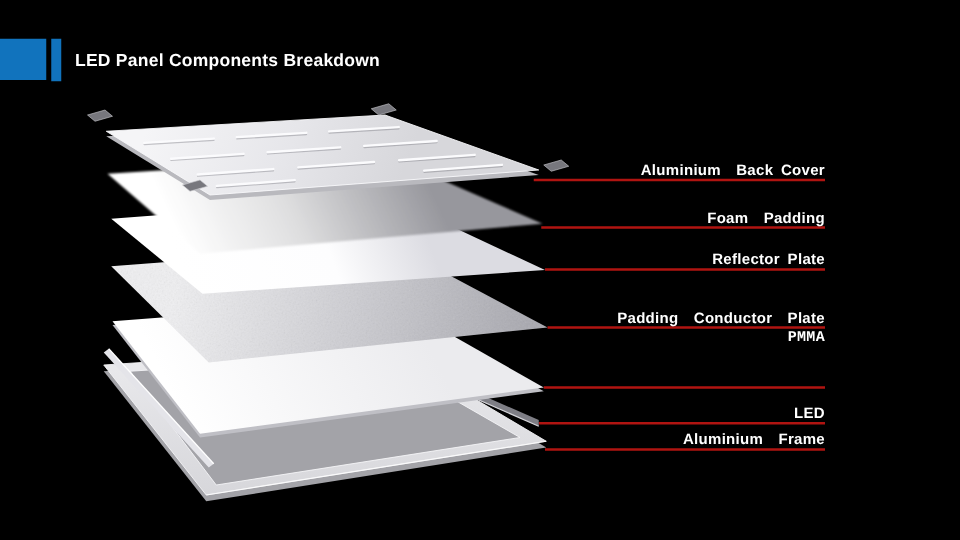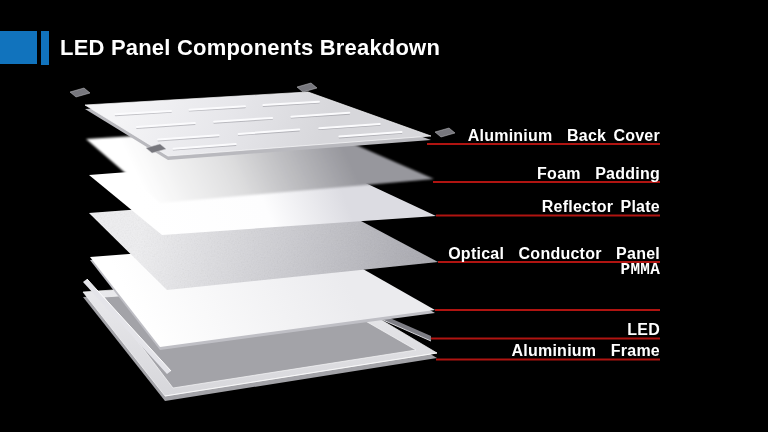--- a/index.html
+++ b/index.html
@@ -5,27 +5,27 @@
   html,body{margin:0;padding:0;background:#000;}
   .slide{
     position:relative;width:768px;height:432px;background:#000000;
     overflow:hidden;font-family:"Liberation Sans",sans-serif;
   }
   
   .accent-block{position:absolute;left:0;top:31px;width:37px;height:33px;background:#1173bd;}
   .accent-bar{position:absolute;left:41px;top:31px;width:8px;height:34px;background:#1173bd;}
   .slide-title{
     position:absolute;left:60px;top:32px;height:32px;line-height:32px;
-    color:#ffffff;font-size:22px;font-weight:bold;letter-spacing:.2px;white-space:pre;
+    color:#ffffff;font-size:14px;font-weight:bold;letter-spacing:.2px;white-space:pre;
   }
   
   .diagram{position:absolute;left:0;top:0;width:768px;height:432px;}
   
   .callout{
-    position:absolute;right:108px;color:#ffffff;font-weight:bold;font-size:16px;
+    position:absolute;right:108px;color:#ffffff;font-weight:bold;font-size:12px;
     line-height:14px;letter-spacing:.25px;word-spacing:2.5px;white-space:pre;text-align:center;
   }
   .c1{top:129px;} .c2{top:167px;} .c3{top:200px;} .c3s{top:218px;}
   .c4{top:247px;} .c4s{top:263px;font-family:Liberation Mono, monospace;} .c5{top:295px;} .c6{top:323px;} .c7{top:344px;}
 </style>
 </head>
 <body>
 
 <div class="slide">
 
@@ -123,18 +123,18 @@
         <polygon points="297,87 311,83 317,88 303,92"></polygon>
         <polygon points="435,132 449,128 455,133 441,137"></polygon>
         <polygon points="146,148 160,144 166,149 152,153"></polygon>
       </g>
     </g>
   </svg>
 
   <div class="callout c1">Aluminium  Back Cover</div>
   <div class="callout c2">Foam  Padding</div>
   <div class="callout c3">Reflector Plate</div>
-  <div class="callout c4">Optical  Conductor  Panel</div>
+  <div class="callout c4">Padding  Conductor  Plate</div>
   <div class="callout c4s">PMMA</div>
   <div class="callout c6">LED</div>
   <div class="callout c7">Aluminium  Frame</div>
 
 </div>
 
 </body></html>

